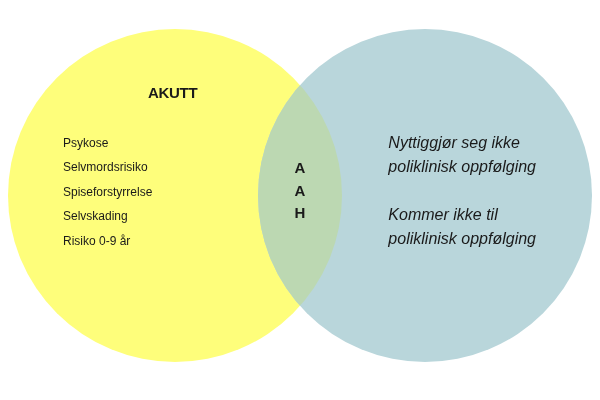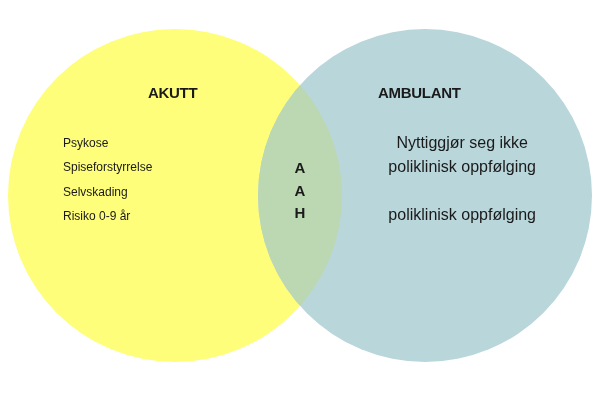--- a/index.html
+++ b/index.html
@@ -9,21 +9,21 @@
     .circle { position: absolute; border-radius: 50%; }
     .circle-left { left: 8px; top: 29px; width: 334px; height: 333px; background: #fefe7b; }
     .circle-right { left: 258px; top: 29px; width: 334px; height: 333px; background: #b9d6db; }
     .overlap-svg { position: absolute; left: 0; top: 0; }
     .heading { position: absolute; font-weight: bold; font-size: 15px; letter-spacing: -0.3px; }
     .heading-left { left: 148px; top: 84px; }
     .heading-right { left: 378px; top: 84px; }
     .list-left { position: absolute; left: 63px; top: 131px; margin: 0; padding: 0; list-style: none;
                  font-size: 12px; line-height: 24.4px; }
     .list-left li { white-space: nowrap; }
-    .right-block { position: absolute; right: 64px; text-align: center; font-size: 16px; line-height: 24px; }
+    .right-block { position: absolute; right: 64px; text-align: left; font-size: 16px; line-height: 24px; font-style: italic; }
     .right-block-1 { top: 131px; }
     .right-block-2 { top: 203px; }
     .right-block span { display: block; white-space: nowrap; }
     .center-letters { position: absolute; left: 292px; top: 157px; width: 16px; text-align: center;
                       font-weight: bold; font-size: 15px; line-height: 22.5px; }
     .center-letters span { display: block; }
   </style>
 </head>
 <body>
 
@@ -36,31 +36,32 @@
       <clipPath id="clipLeft">
         <ellipse cx="175" cy="195.5" rx="167" ry="166.5"></ellipse>
       </clipPath>
     </defs>
     <ellipse cx="425" cy="195.5" rx="167" ry="166.5" fill="#bcd8b2" clip-path="url(#clipLeft)"></ellipse>
   </svg>
 
   <div class="heading heading-left">AKUTT</div>
   <ul class="list-left">
     <li>Psykose</li>
+    <li>Selvmordsrisiko</li>
     <li>Spiseforstyrrelse</li>
     <li>Selvskading</li>
     <li>Risiko 0-9 år</li>
   </ul>
 
-  <div class="heading heading-right">AMBULANT</div>
   <div class="right-block right-block-1">
     <span>Nyttiggjør seg ikke</span>
     <span>poliklinisk oppfølging</span>
   </div>
   <div class="right-block right-block-2">
+    <span>Kommer ikke til</span>
     <span>poliklinisk oppfølging</span>
   </div>
 
   <div class="center-letters">
     <span>A</span>
     <span>A</span>
     <span>H</span>
   </div>
 </div>
 

